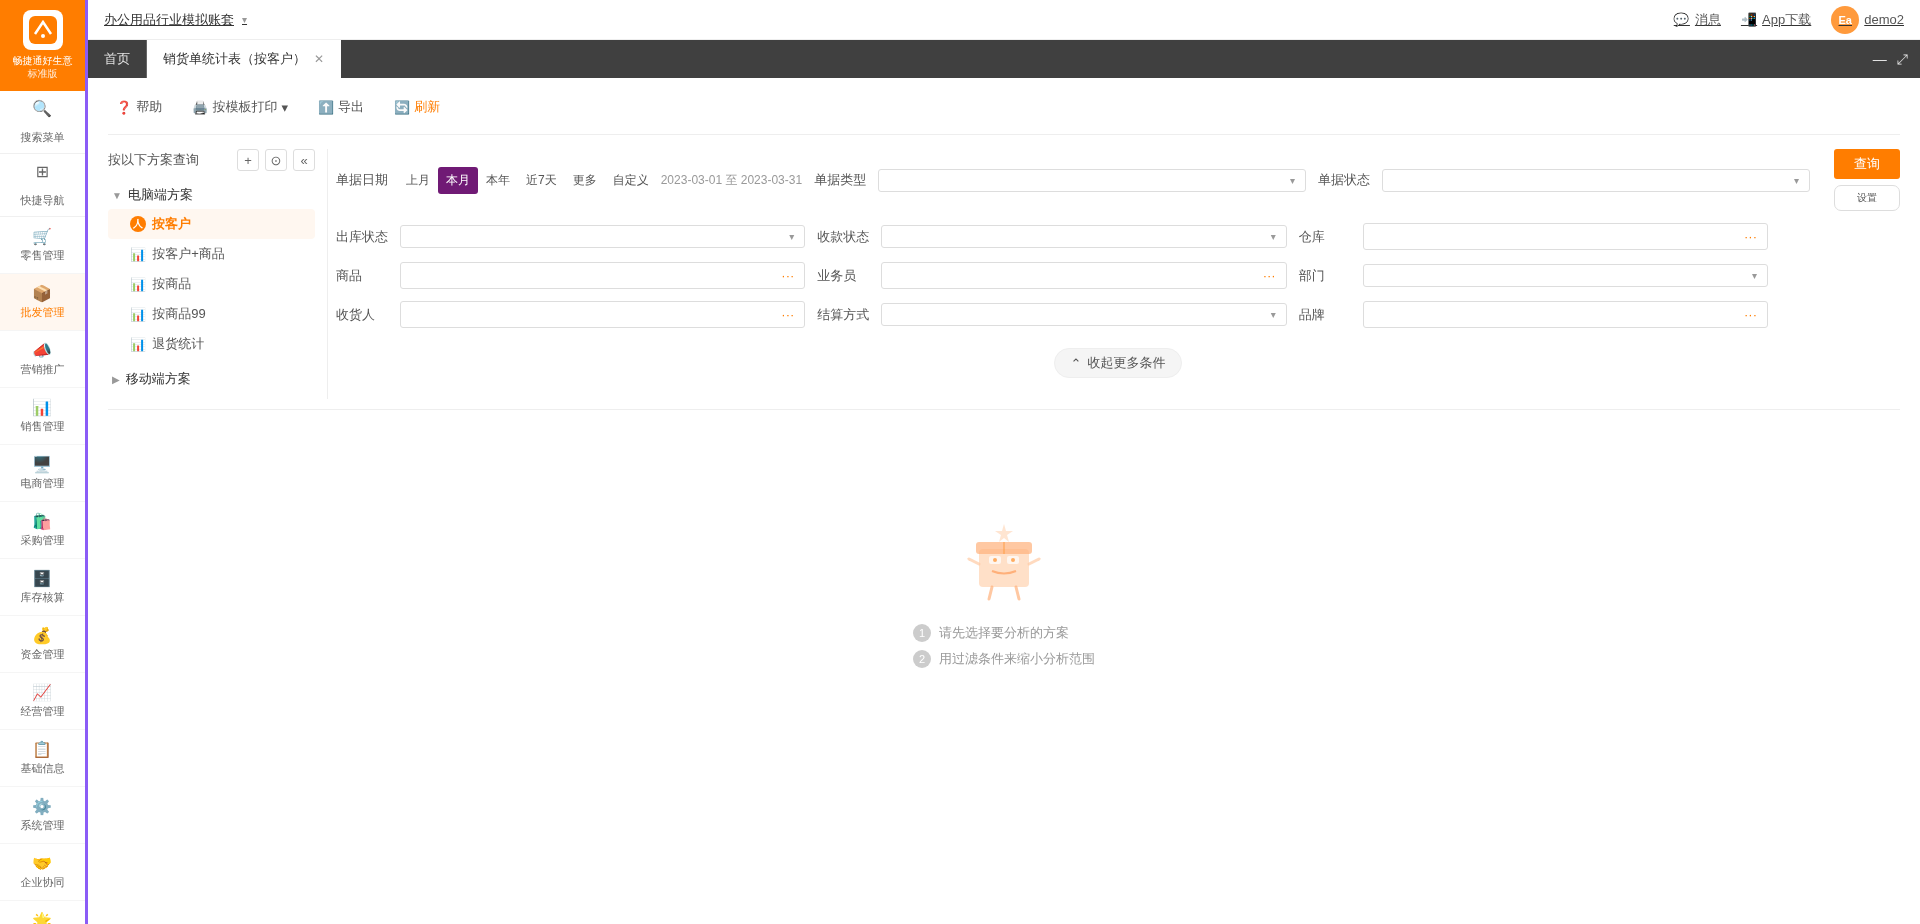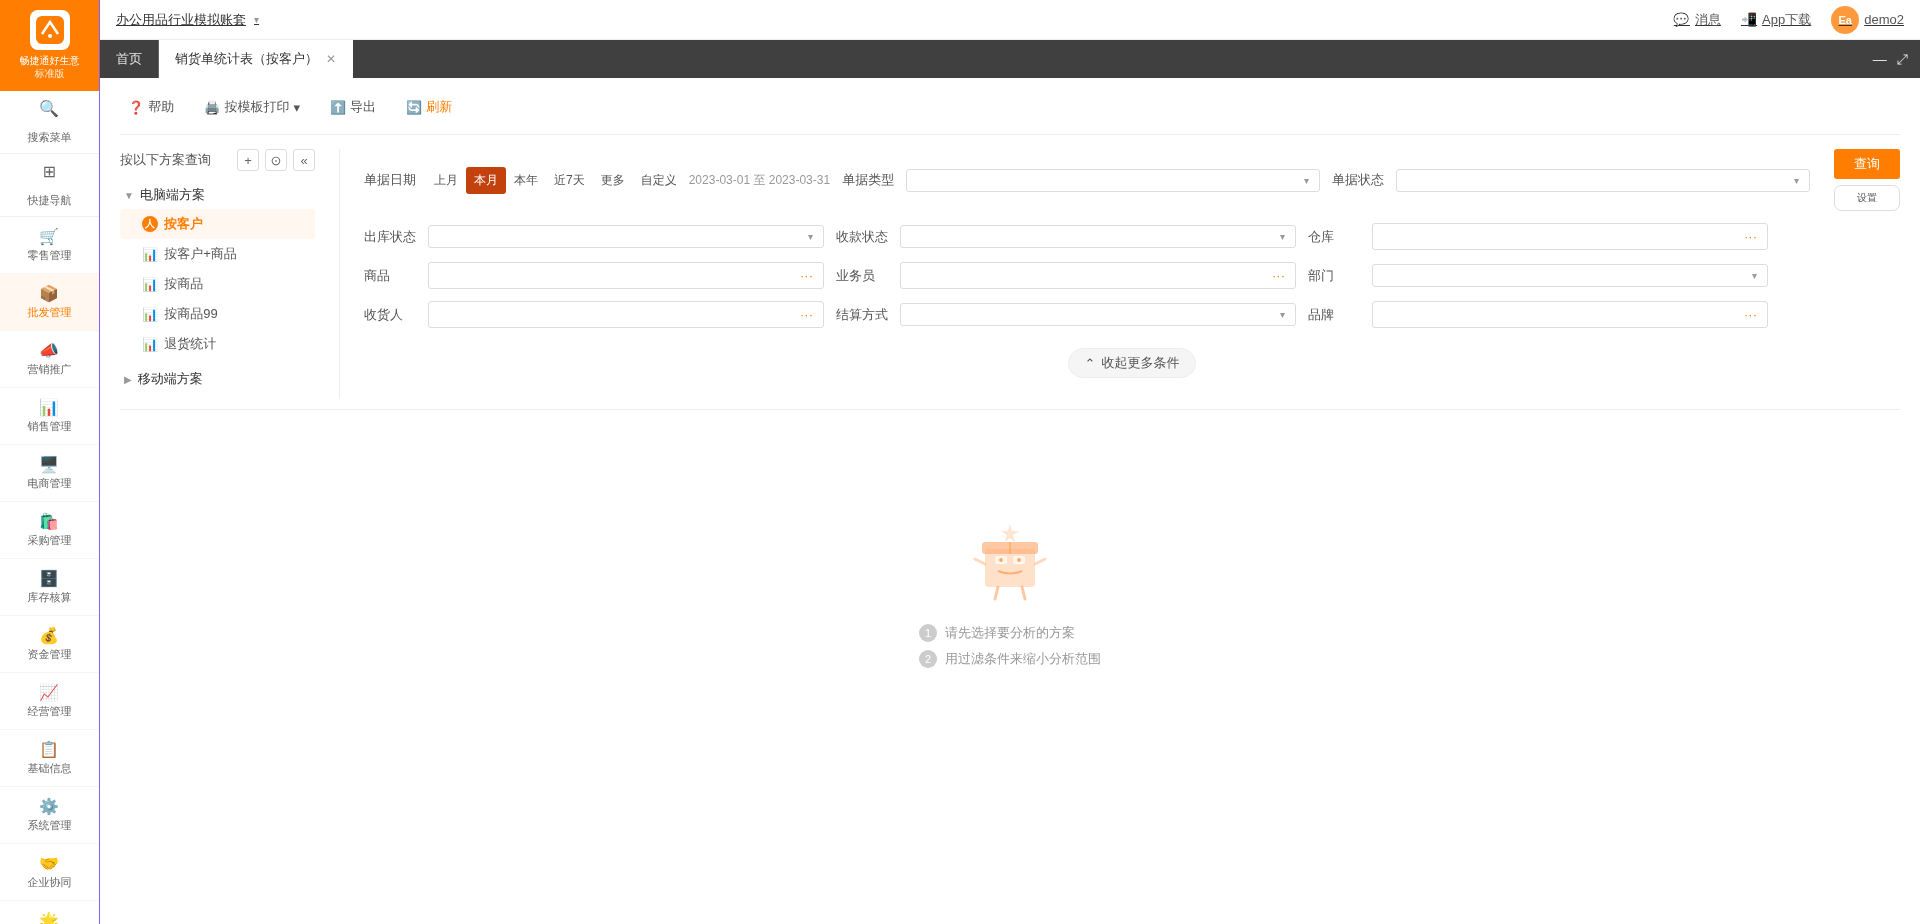--- a/index.html
+++ b/index.html
@@ -1,25 +1,25 @@
 <!DOCTYPE html>
 <html><head>
   <meta charset="utf-8">
   <style>
     * { box-sizing: border-box; margin: 0; padding: 0; }
     body { font-family: 'Microsoft YaHei', Arial, sans-serif; font-size: 13px; background: #f5f5f5; color: #333; display: flex; height: 924px; overflow: hidden; }
 
     
     .sidebar {
-      width: 100px;
+      width: 88px;
       background: #fff;
       display: flex;
       flex-direction: column;
       align-items: center;
-      border-right: 1px solid #8b5cf6;
+      border-right: 3px solid #8b5cf6;
       flex-shrink: 0;
       overflow-y: auto;
     }
     .sidebar-logo {
       width: 100%;
       background: #ff7d00;
       display: flex;
       flex-direction: column;
       align-items: center;
       padding: 10px 5px;
@@ -231,22 +231,22 @@
     .two-panel {
       display: flex;
       gap: 0;
     }
 
     
     .scheme-panel {
       width: 220px;
       flex-shrink: 0;
       border-right: 1px solid #eee;
-      padding-right: 24px;
-      margin-right: 24px;
+      padding-right: 12px;
+      margin-right: 8px;
     }
     .scheme-panel-header {
       display: flex;
       align-items: center;
       gap: 6px;
       margin-bottom: 10px;
       color: #555;
       font-size: 13px;
     }
     .scheme-panel-header .title {
@@ -358,21 +358,21 @@
       gap: 0;
     }
     .date-quick-btn {
       padding: 5px 8px;
       font-size: 12px;
       color: #555;
       cursor: pointer;
       white-space: nowrap;
     }
     .date-quick-btn.active {
-      background: #c2410c;
+      background: #701a75;
       color: #fff;
       border-radius: 3px;
     }
     .date-range-display {
       font-size: 12px;
       color: #999;
       margin-left: 4px;
     }
 
     

